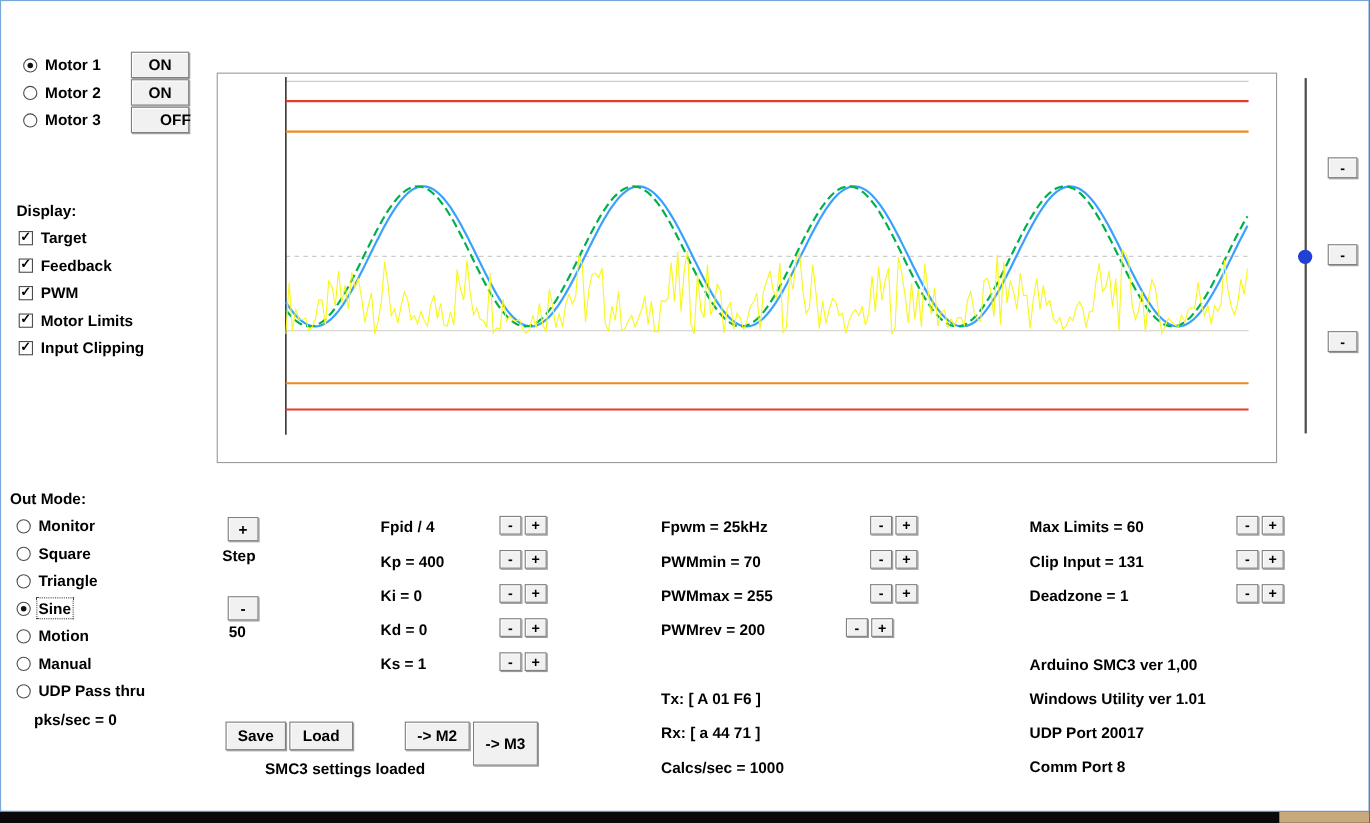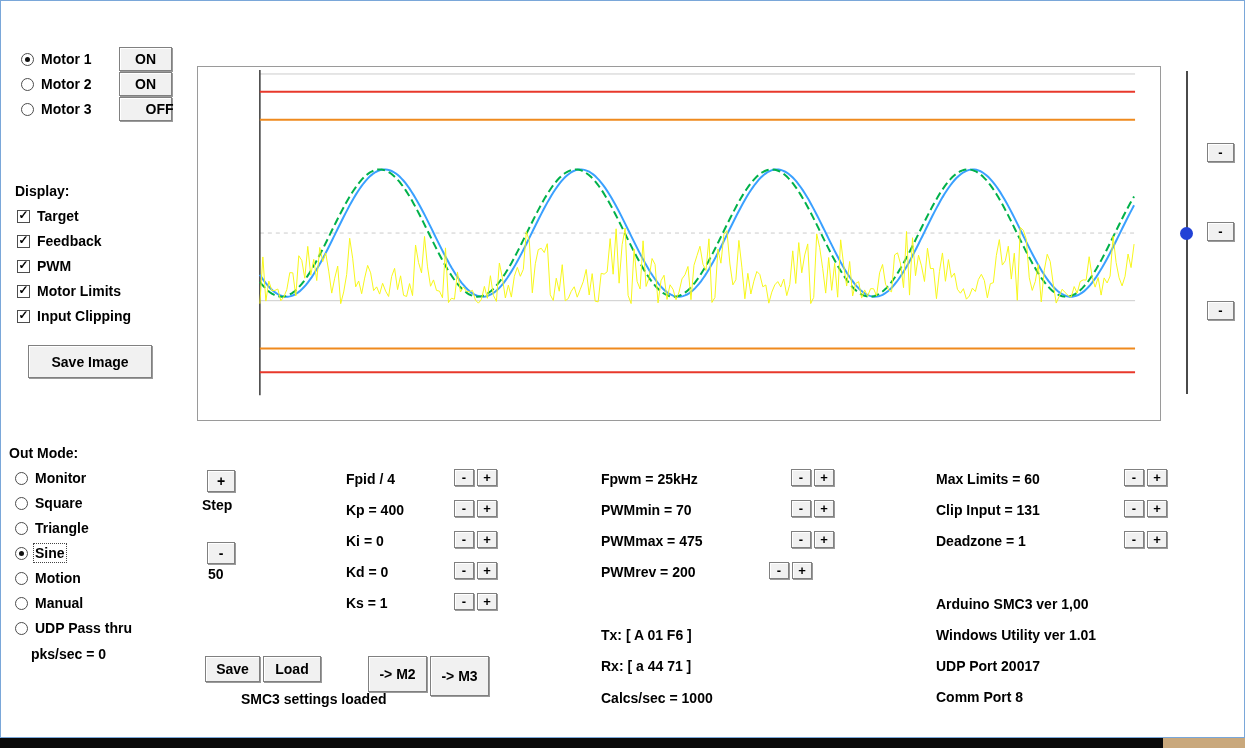--- a/index.html
+++ b/index.html
@@ -91,21 +91,20 @@
         <span>✓</span>
       </span>
     <span class="lbl">Motor Limits</span>
   </div>
   <div class="ctl-row" style="left:16px; top:307px;">
     <span class="checkbox" data-checked="true">
         <span>✓</span>
       </span>
     <span class="lbl">Input Clipping</span>
   </div>
-  <button class="btn" style="left:27px; top:344px; width:124px; height:33px;">Save Image</button>
 
   <div class="lbl abs" style="left:8px; top:444px;">Out Mode:</div>
   <div class="ctl-row" style="left:14px; top:469px;">
     <span class="radio" data-checked="false"></span>
     <span class="lbl">Monitor</span>
   </div>
   <div class="ctl-row" style="left:14px; top:494px;">
     <span class="radio" data-checked="false"></span>
     <span class="lbl">Square</span>
   </div>
@@ -189,21 +188,21 @@
   <div class="lbl abs" style="left:600px; top:470px;">Fpwm = 25kHz</div>
   <div class="pair" style="left:790px; top:468px;">
     <button class="btn sbtn">-</button>
     <button class="btn sbtn">+</button>
   </div>
   <div class="lbl abs" style="left:600px; top:501px;">PWMmin = 70</div>
   <div class="pair" style="left:790px; top:499px;">
     <button class="btn sbtn">-</button>
     <button class="btn sbtn">+</button>
   </div>
-  <div class="lbl abs" style="left:600px; top:532px;">PWMmax = 475</div>
+  <div class="lbl abs" style="left:600px; top:532px;">PWMmax = 255</div>
   <div class="pair" style="left:790px; top:530px;">
     <button class="btn sbtn">-</button>
     <button class="btn sbtn">+</button>
   </div>
   <div class="lbl abs" style="left:600px; top:563px;">PWMrev = 200</div>
   <div class="pair" style="left:768px; top:561px;">
     <button class="btn sbtn">-</button>
     <button class="btn sbtn">+</button>
   </div>
 
@@ -218,21 +217,21 @@
     <button class="btn sbtn">+</button>
   </div>
   <div class="lbl abs" style="left:935px; top:532px;">Deadzone = 1</div>
   <div class="pair" style="left:1123px; top:530px;">
     <button class="btn sbtn">-</button>
     <button class="btn sbtn">+</button>
   </div>
 
   <button class="btn" style="left:204px; top:655px; width:55px; height:26px;">Save</button>
   <button class="btn" style="left:262px; top:655px; width:58px; height:26px;">Load</button>
-  <button class="btn" style="left:367px; top:655px; width:59px; height:36px;">-&gt; M2</button>
+  <button class="btn" style="left:367px; top:655px; width:59px; height:26px;">-&gt; M2</button>
   <button class="btn" style="left:429px; top:655px; width:59px; height:40px;">-&gt; M3</button>
   <div class="lbl abs" style="left:240px; top:690px;">SMC3 settings loaded</div>
 
   <div class="lbl abs" style="left:600px; top:626px;">Tx: [ A 01 F6 ]</div>
   <div class="lbl abs" style="left:600px; top:657px;">Rx: [ a 44 71 ]</div>
   <div class="lbl abs" style="left:600px; top:689px;">Calcs/sec = 1000</div>
 
   <div class="lbl abs" style="left:935px; top:595px;">Arduino SMC3 ver 1,00</div>
   <div class="lbl abs" style="left:935px; top:626px;">Windows Utility ver 1.01</div>
   <div class="lbl abs" style="left:935px; top:657px;">UDP Port 20017</div>

